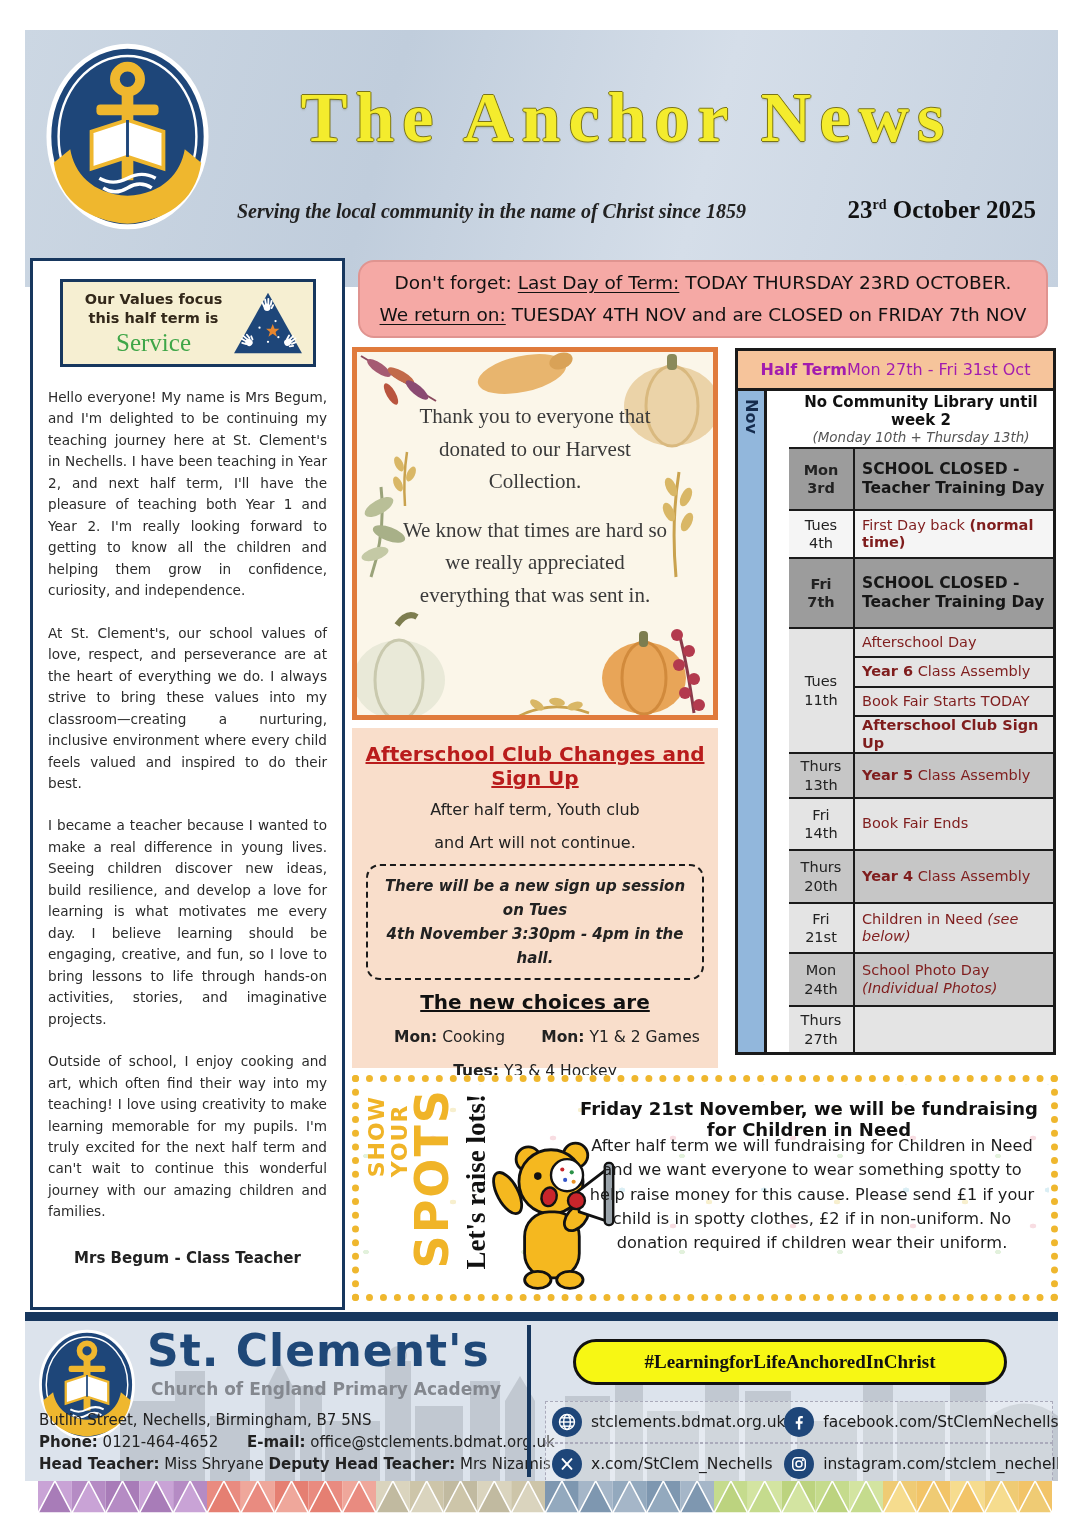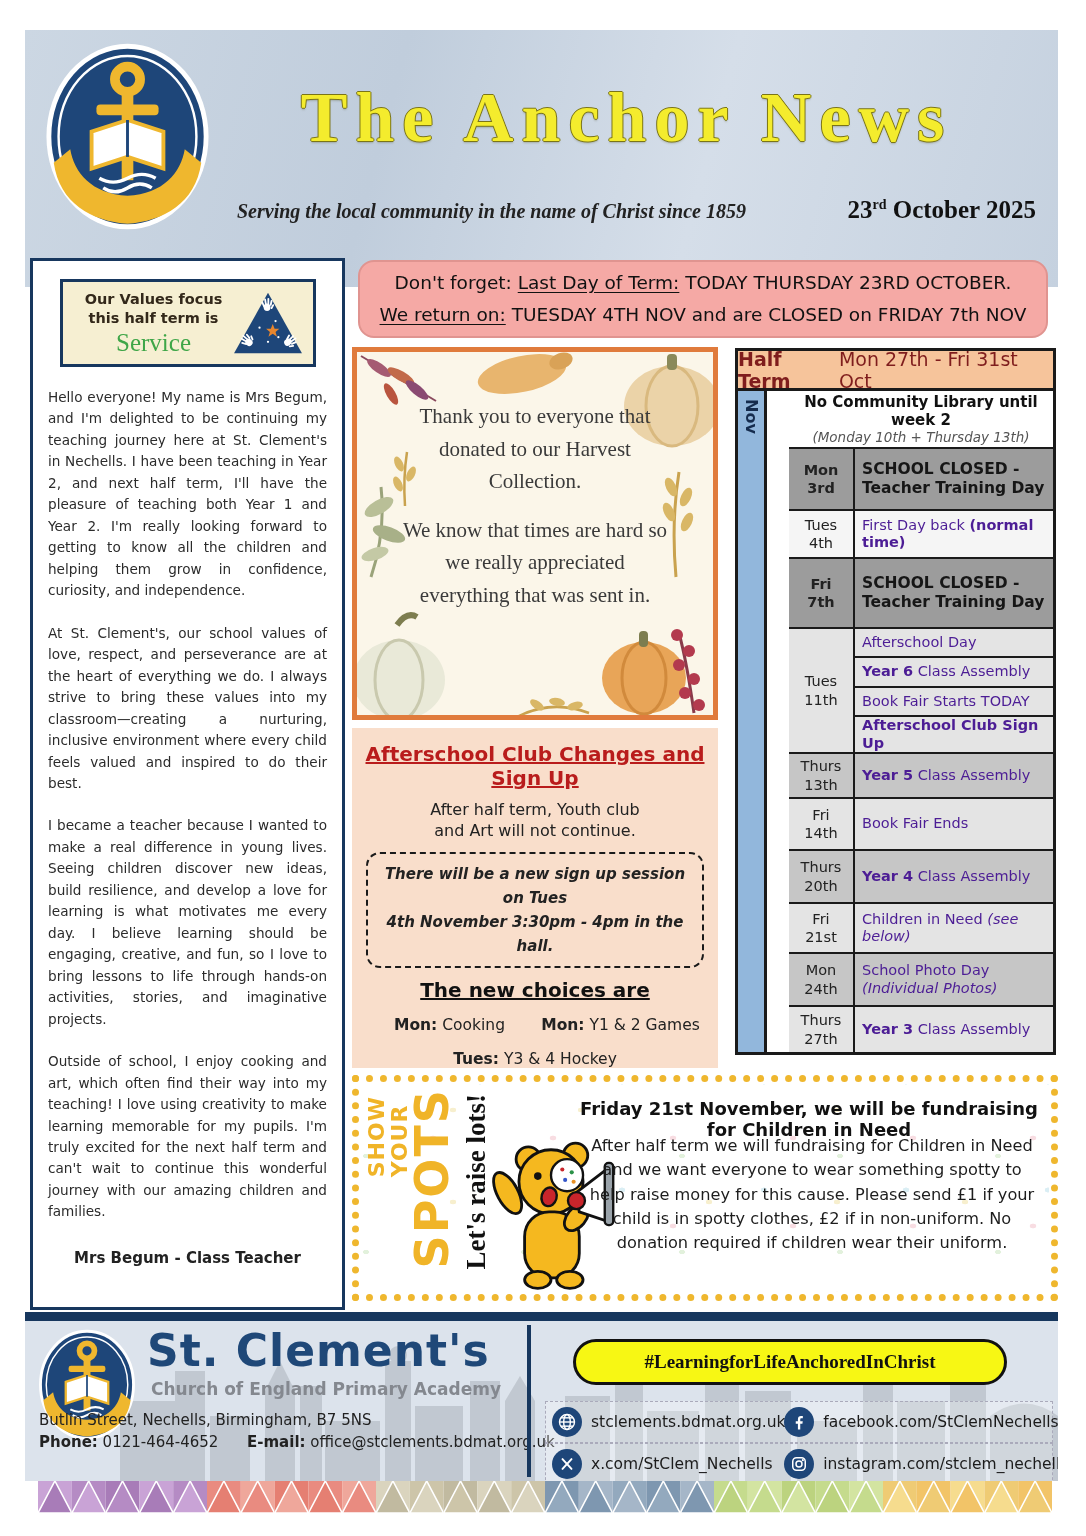--- a/index.html
+++ b/index.html
@@ -61,36 +61,36 @@
   #as-choices-title{font-size:20px;font-weight:bold;text-decoration:underline;margin-top:6px;color:#111;}
   #as-choices{margin-top:14px;font-size:15.5px;color:#222;display:flex;flex-wrap:wrap;}
   #as-choices .choice{margin-bottom:16px;}
   #as-choices .c0,#as-choices .c1{width:50%;}
   #as-choices .c2,#as-choices .c3{width:100%;}
 
   
   #calendar{left:735px;top:348px;width:321px;height:707px;border:3px solid #1a1a1a;
     box-sizing:border-box;background:#fff;display:flex;flex-direction:column;}
   #cal-header{height:37px;background:#F6C49B;border-bottom:3px solid #1a1a1a;
-    display:flex;align-items:center;justify-content:center;font-size:19px;color:#7f1d1d;flex:0 0 auto;}
+    display:flex;align-items:center;justify-content:center;font-size:16px;color:#a21caf;flex:0 0 auto;}
   #cal-body{flex:1;display:flex;min-height:0;}
   #cal-month{width:29px;background:#92B7DC;border-right:3px solid #1a1a1a;
     display:flex;justify-content:center;box-sizing:border-box;padding-top:8px;}
   #cal-month span{writing-mode:vertical-rl;font-size:16px;font-weight:bold;color:#152c4e;}
   #cal-main{flex:1;display:flex;flex-direction:column;min-width:0;margin-left:22px;}
   #cal-note{height:62px;box-sizing:border-box;background:#fff;text-align:center;
     display:flex;flex-direction:column;justify-content:center;}
   #cal-note .n1{font-size:15px;font-weight:bold;color:#111;}
   #cal-note .n2{font-size:13.5px;font-style:italic;color:#555;}
   .cal-row{display:flex;border-top:2.5px solid #1a1a1a;box-sizing:border-box;}
   .cal-day{width:66px;flex:0 0 auto;border-right:2.5px solid #1a1a1a;box-sizing:border-box;
     display:flex;flex-direction:column;justify-content:center;text-align:center;
     font-size:14.5px;line-height:1.25;color:#222;}
   .cal-events{flex:1;display:flex;flex-direction:column;min-width:0;}
-  .cal-event{flex:1;display:flex;align-items:center;padding:0 7px;font-size:14.5px;color:#4c1d95;
+  .cal-event{flex:1;display:flex;align-items:center;padding:0 7px;font-size:14.5px;color:#7f1d1d;
     border-top:2px solid #1a1a1a;line-height:1.2;}
   .cal-event:first-child{border-top:none;}
   .cal-row.dark{background:#9C9C9C;}
   .cal-row.dark .cal-event{font-weight:bold;font-size:15.5px;color:#161616;}
   .cal-row.mid{background:#C6C6C6;}
   .cal-row.light{background:#E4E4E4;}
   .cal-row.white{background:#F5F5F5;}
 
   
   #cin{left:352px;top:1075px;width:706px;height:226px;background:#fff;
@@ -280,21 +280,21 @@
       <ellipse cx="50" cy="33" rx="4" ry="8" fill="#D9B766" transform="rotate(-80 50 33)"></ellipse>
       <ellipse cx="68" cy="37" rx="4" ry="8" fill="#D9B766" transform="rotate(-105 68 37)"></ellipse>
     </svg>
     <div class="htext p1">Thank you to everyone that donated to our Harvest Collection.</div>
     <div class="htext p2">We know that times are hard so we really appreciated everything that was sent in.</div>
   </div>
 
   <div id="afterschool" class="abs">
     <div id="as-title">Afterschool Club Changes and Sign Up</div>
     <div class="as-line">After half term, Youth club</div>
-    <div class="as-line" style="margin-top:2px">and Art will not continue.</div>
+    <div class="as-line" style="margin-top:14px">and Art will not continue.</div>
     <div id="as-notice">
       <div>There will be a new sign up session on Tues</div>
       <div>4th November 3:30pm - 4pm in the hall.</div>
     </div>
     <div id="as-choices-title">The new choices are</div>
     <div id="as-choices">
       <div class="choice c0"><b>Mon:</b><span> Cooking</span></div>
       <div class="choice c1"><b>Mon:</b><span> Y1 &amp; 2 Games</span></div>
       <div class="choice c2"><b>Tues:</b><span> Y3 &amp; 4  Hockey</span></div>
       <div class="choice c3"><b>Wed:</b><span> Y5 &amp; 6 Football</span></div>
@@ -421,25 +421,20 @@
               <div class="cal-events">
                 <div class="cal-event">
                   <div><span>School Photo Day </span><span class="i">(Individual Photos)</span></div>
                 </div>
               </div>
             </div>
             <div class="cal-row light" style="height: 47px;">
               <div class="cal-day">
                 <div>Thurs</div>
                 <div>27th</div>
-              </div>
-              <div class="cal-events">
-                <div class="cal-event">
-                  <div><span class="b">Year 3</span><span> Class Assembly</span></div>
-                </div>
               </div>
             </div>
           </div>
       </div>
     </div>
   </div>
 
   <div id="cin" class="abs">
     <div id="cin-confetti"></div>
     <div id="cin-showyour" class="vtext">SHOW
@@ -506,20 +501,21 @@
           <path d="M85 158 C 48 156 30 134 26 110 L 9 124 C 15 166 48 184 85 187 C 122 184 155 166 161 124 L 144 110 C 140 134 122 156 85 158 Z" fill="#EFB72E"></path>
           <path d="M48 92 L85 80 L122 92 L122 130 L85 118 L48 130 Z" fill="#fff" stroke="#EFB72E" stroke-width="4"></path>
           <line x1="85" y1="80" x2="85" y2="118" stroke="#1E4679" stroke-width="3"></line>
           <path d="M56 140 q14 8 29 0 q15 -8 29 0" stroke="#fff" fill="none" stroke-width="3.5"></path>
           <path d="M60 150 q12 8 25 0 q13 -8 25 0" stroke="#fff" fill="none" stroke-width="3.5"></path>
         </svg></div>
     <div id="f-name" class="abs">St. Clement's</div>
     <div id="f-sub" class="abs">Church of England Primary Academy</div>
     <div id="f-addr" class="f-line">Butlin Street, Nechells, Birmingham, B7 5NS</div>
     <div id="f-contact" class="f-line"><b>Phone:</b><span style="white-space:pre"> 0121-464-4652      </span><b>E-mail:</b><span> office@stclements.bdmat.org.uk</span></div>
+    <div id="f-heads" class="f-line"><b>Head Teacher:</b><span> Miss Shryane </span><b>Deputy Head Teacher:</b><span> Mrs Nizamis</span></div>
     <div id="f-divider"></div>
     <div id="f-hashtag">#LearningforLifeAnchoredInChrist</div>
     <div id="f-socials">
         <div class="soc-row">
           <div class="soc-item w1">
             <span class="soc-icon">
               <svg viewBox="0 0 24 24" width="20" height="20">
                 <g fill="none" stroke="#fff" stroke-width="1.7">
                   <circle cx="12" cy="12" r="9"></circle>
                   <ellipse cx="12" cy="12" rx="4" ry="9"></ellipse>

